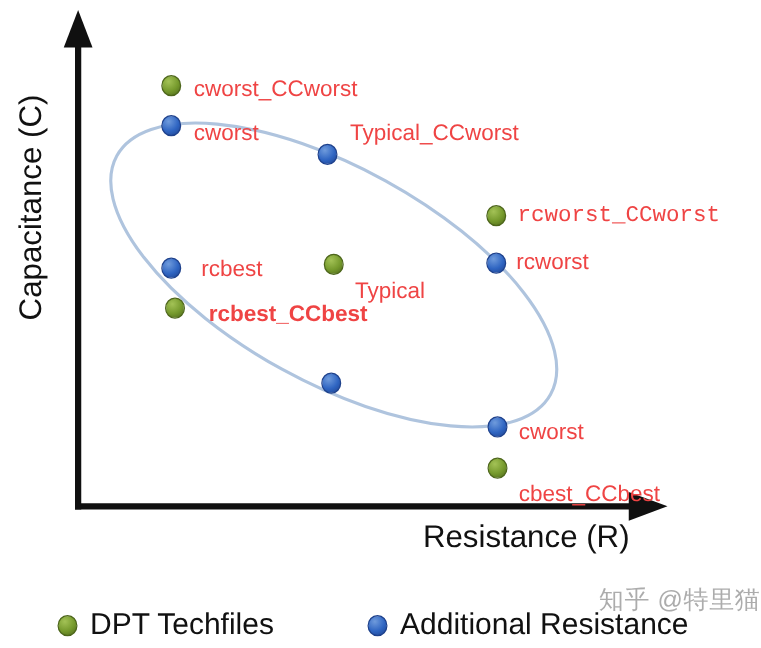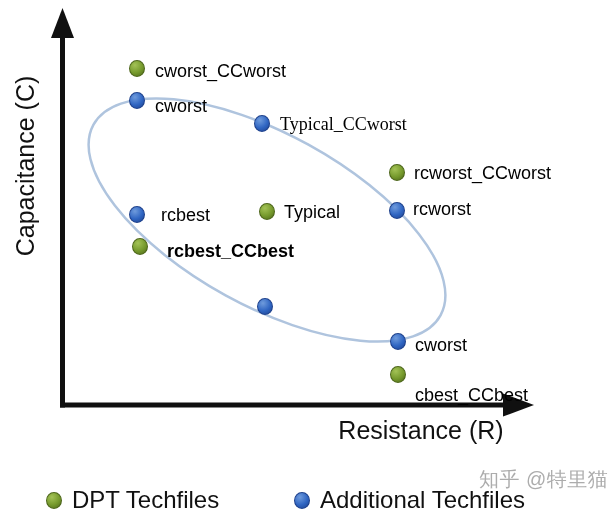--- a/index.html
+++ b/index.html
@@ -15,21 +15,21 @@
   .dot {
     position: absolute;
     width: 16px; height: 17px;
     border-radius: 50%;
     box-sizing: border-box;
   }
   .point-label {
     position: absolute;
     transform: translateY(-50%);
     font-size: 18px;
-    color: #000000;
+    color: #ef4444;
     white-space: nowrap;
     line-height: 1;
   }
   .axis-label {
     position: absolute;
     font-size: 25px;
     color: #111111;
     white-space: nowrap;
     line-height: 1;
   }
@@ -63,50 +63,50 @@
     <line x1="62.5" y1="407.5" x2="62.5" y2="34" stroke="#101010" stroke-width="5"></line>
     <line x1="60" y1="405" x2="507" y2="405" stroke="#101010" stroke-width="5"></line>
     <polygon points="62.5,8 51,38 74,38" fill="#101010"></polygon>
     <polygon points="534,405 503,393.5 503,416.5" fill="#101010"></polygon>
   </svg>
 
   <div id="plot-layer">
       <div class="dot" style="left: 129px; top: 59.5px; background: radial-gradient(circle at 35% 28%, rgb(163, 194, 86) 0%, rgb(117, 153, 44) 55%, rgb(77, 102, 27) 100%); border: 1px solid rgb(77, 102, 27);"></div>
       <div class="point-label" style="left: 155px; top: 71px;">cworst_CCworst</div>
       <div class="dot" style="left: 389px; top: 163.5px; background: radial-gradient(circle at 35% 28%, rgb(163, 194, 86) 0%, rgb(117, 153, 44) 55%, rgb(77, 102, 27) 100%); border: 1px solid rgb(77, 102, 27);"></div>
-      <div class="point-label" style="left: 414px; top: 173px;">rcworst_CCworst</div>
+      <div class="point-label" style="left: 414px; top: 173px; font-family: Liberation Mono, monospace;">rcworst_CCworst</div>
       <div class="dot" style="left: 259px; top: 202.5px; background: radial-gradient(circle at 35% 28%, rgb(163, 194, 86) 0%, rgb(117, 153, 44) 55%, rgb(77, 102, 27) 100%); border: 1px solid rgb(77, 102, 27);"></div>
-      <div class="point-label" style="left: 284px; top: 212px;">Typical</div>
+      <div class="point-label" style="left: 284px; top: 232px;">Typical</div>
       <div class="dot" style="left: 132px; top: 237.5px; background: radial-gradient(circle at 35% 28%, rgb(163, 194, 86) 0%, rgb(117, 153, 44) 55%, rgb(77, 102, 27) 100%); border: 1px solid rgb(77, 102, 27);"></div>
       <div class="point-label" style="left: 167px; top: 251px; font-weight: bold;">rcbest_CCbest</div>
       <div class="dot" style="left: 390px; top: 365.5px; background: radial-gradient(circle at 35% 28%, rgb(163, 194, 86) 0%, rgb(117, 153, 44) 55%, rgb(77, 102, 27) 100%); border: 1px solid rgb(77, 102, 27);"></div>
       <div class="point-label" style="left: 415px; top: 395px;">cbest_CCbest</div>
       <div class="dot" style="left: 129px; top: 91.5px; background: radial-gradient(circle at 35% 28%, rgb(111, 155, 220) 0%, rgb(47, 101, 194) 55%, rgb(30, 65, 140) 100%); border: 1px solid rgb(30, 65, 140);"></div>
       <div class="point-label" style="left: 155px; top: 106px;">cworst</div>
       <div class="dot" style="left: 254px; top: 114.5px; background: radial-gradient(circle at 35% 28%, rgb(111, 155, 220) 0%, rgb(47, 101, 194) 55%, rgb(30, 65, 140) 100%); border: 1px solid rgb(30, 65, 140);"></div>
-      <div class="point-label" style="left: 280px; top: 124px; font-family: Liberation Serif, serif;">Typical_CCworst</div>
+      <div class="point-label" style="left: 280px; top: 106px;">Typical_CCworst</div>
       <div class="dot" style="left: 389px; top: 201.5px; background: radial-gradient(circle at 35% 28%, rgb(111, 155, 220) 0%, rgb(47, 101, 194) 55%, rgb(30, 65, 140) 100%); border: 1px solid rgb(30, 65, 140);"></div>
       <div class="point-label" style="left: 413px; top: 209px; text-align: right;">rcworst</div>
       <div class="dot" style="left: 129px; top: 205.5px; background: radial-gradient(circle at 35% 28%, rgb(111, 155, 220) 0%, rgb(47, 101, 194) 55%, rgb(30, 65, 140) 100%); border: 1px solid rgb(30, 65, 140);"></div>
       <div class="point-label" style="left: 161px; top: 215px;">rcbest</div>
       <div class="dot" style="left: 257px; top: 297.5px; background: radial-gradient(circle at 35% 28%, rgb(111, 155, 220) 0%, rgb(47, 101, 194) 55%, rgb(30, 65, 140) 100%); border: 1px solid rgb(30, 65, 140);"></div>
       <div class="dot" style="left: 390px; top: 332.5px; background: radial-gradient(circle at 35% 28%, rgb(111, 155, 220) 0%, rgb(47, 101, 194) 55%, rgb(30, 65, 140) 100%); border: 1px solid rgb(30, 65, 140);"></div>
       <div class="point-label" style="left: 415px; top: 345px;">cworst</div>
     </div>
 
   <div class="axis-label y" style="left:25px; top:166px;">Capacitance (C)</div>
 
   <div class="axis-label x" style="left:421px; top:430px;">Resistance (R)</div>
 
   <div class="legend">
     <div class="legend-item" style="left:46px; top:483px;">
       <span class="dot" style="background: radial-gradient(circle at 35% 28%, rgb(163, 194, 86) 0%, rgb(117, 153, 44) 55%, rgb(77, 102, 27) 100%); border: 1px solid rgb(77, 102, 27);"></span>
       <span class="legend-label">DPT Techfiles</span>
     </div>
     <div class="legend-item" style="left:294px; top:483px;">
       <span class="dot" style="background: radial-gradient(circle at 35% 28%, rgb(111, 155, 220) 0%, rgb(47, 101, 194) 55%, rgb(30, 65, 140) 100%); border: 1px solid rgb(30, 65, 140);"></span>
-      <span class="legend-label">Additional Techfiles</span>
+      <span class="legend-label">Additional Resistance</span>
     </div>
   </div>
 
   <div class="watermark">知乎 @特里猫</div>
 
 </div>
 
 </body></html>

